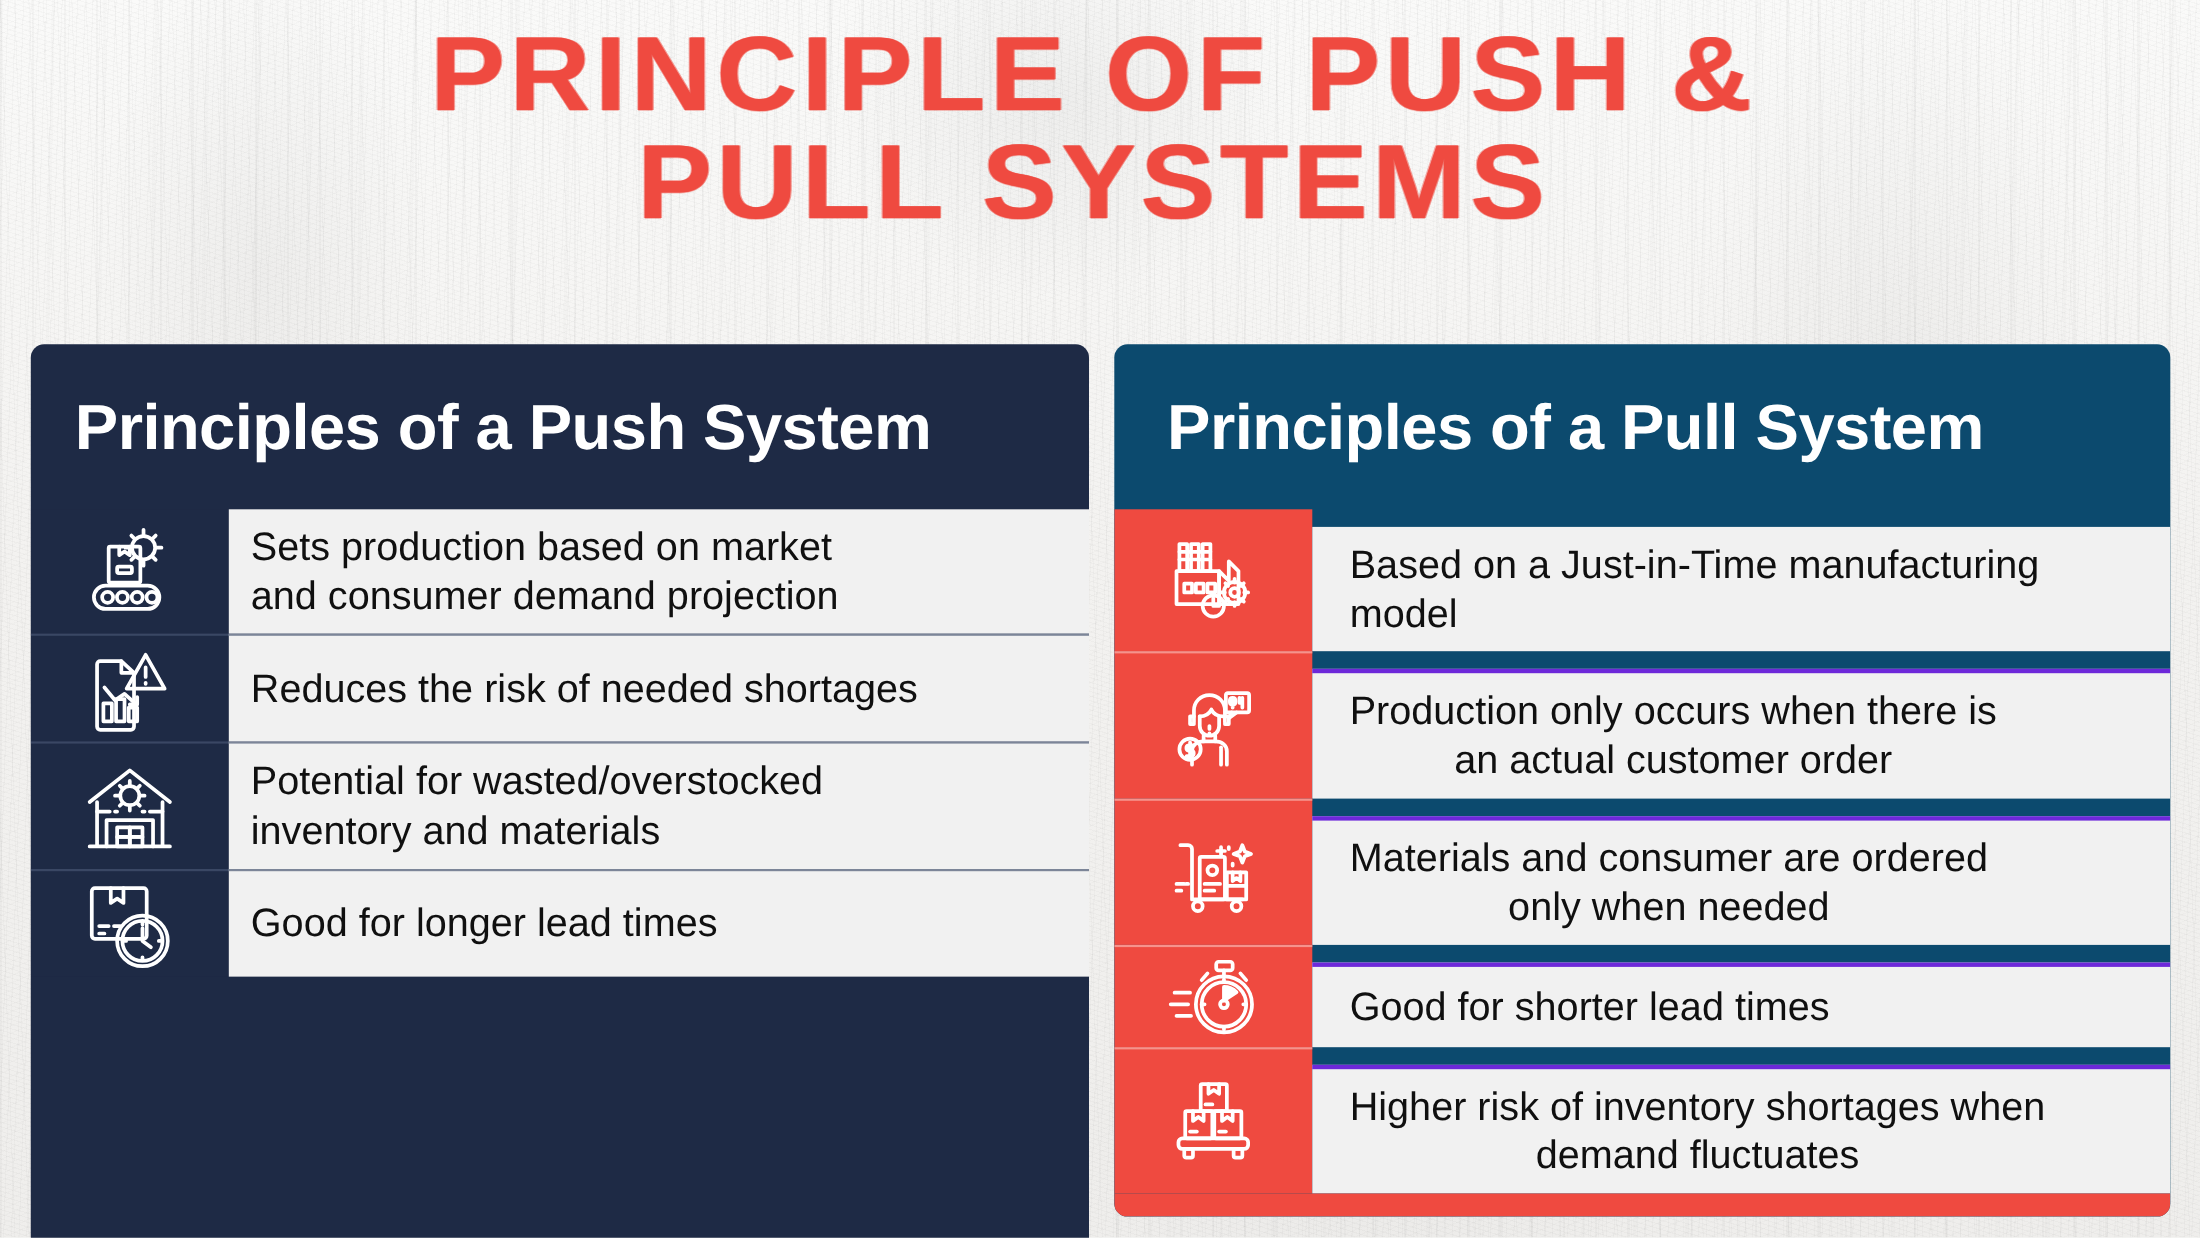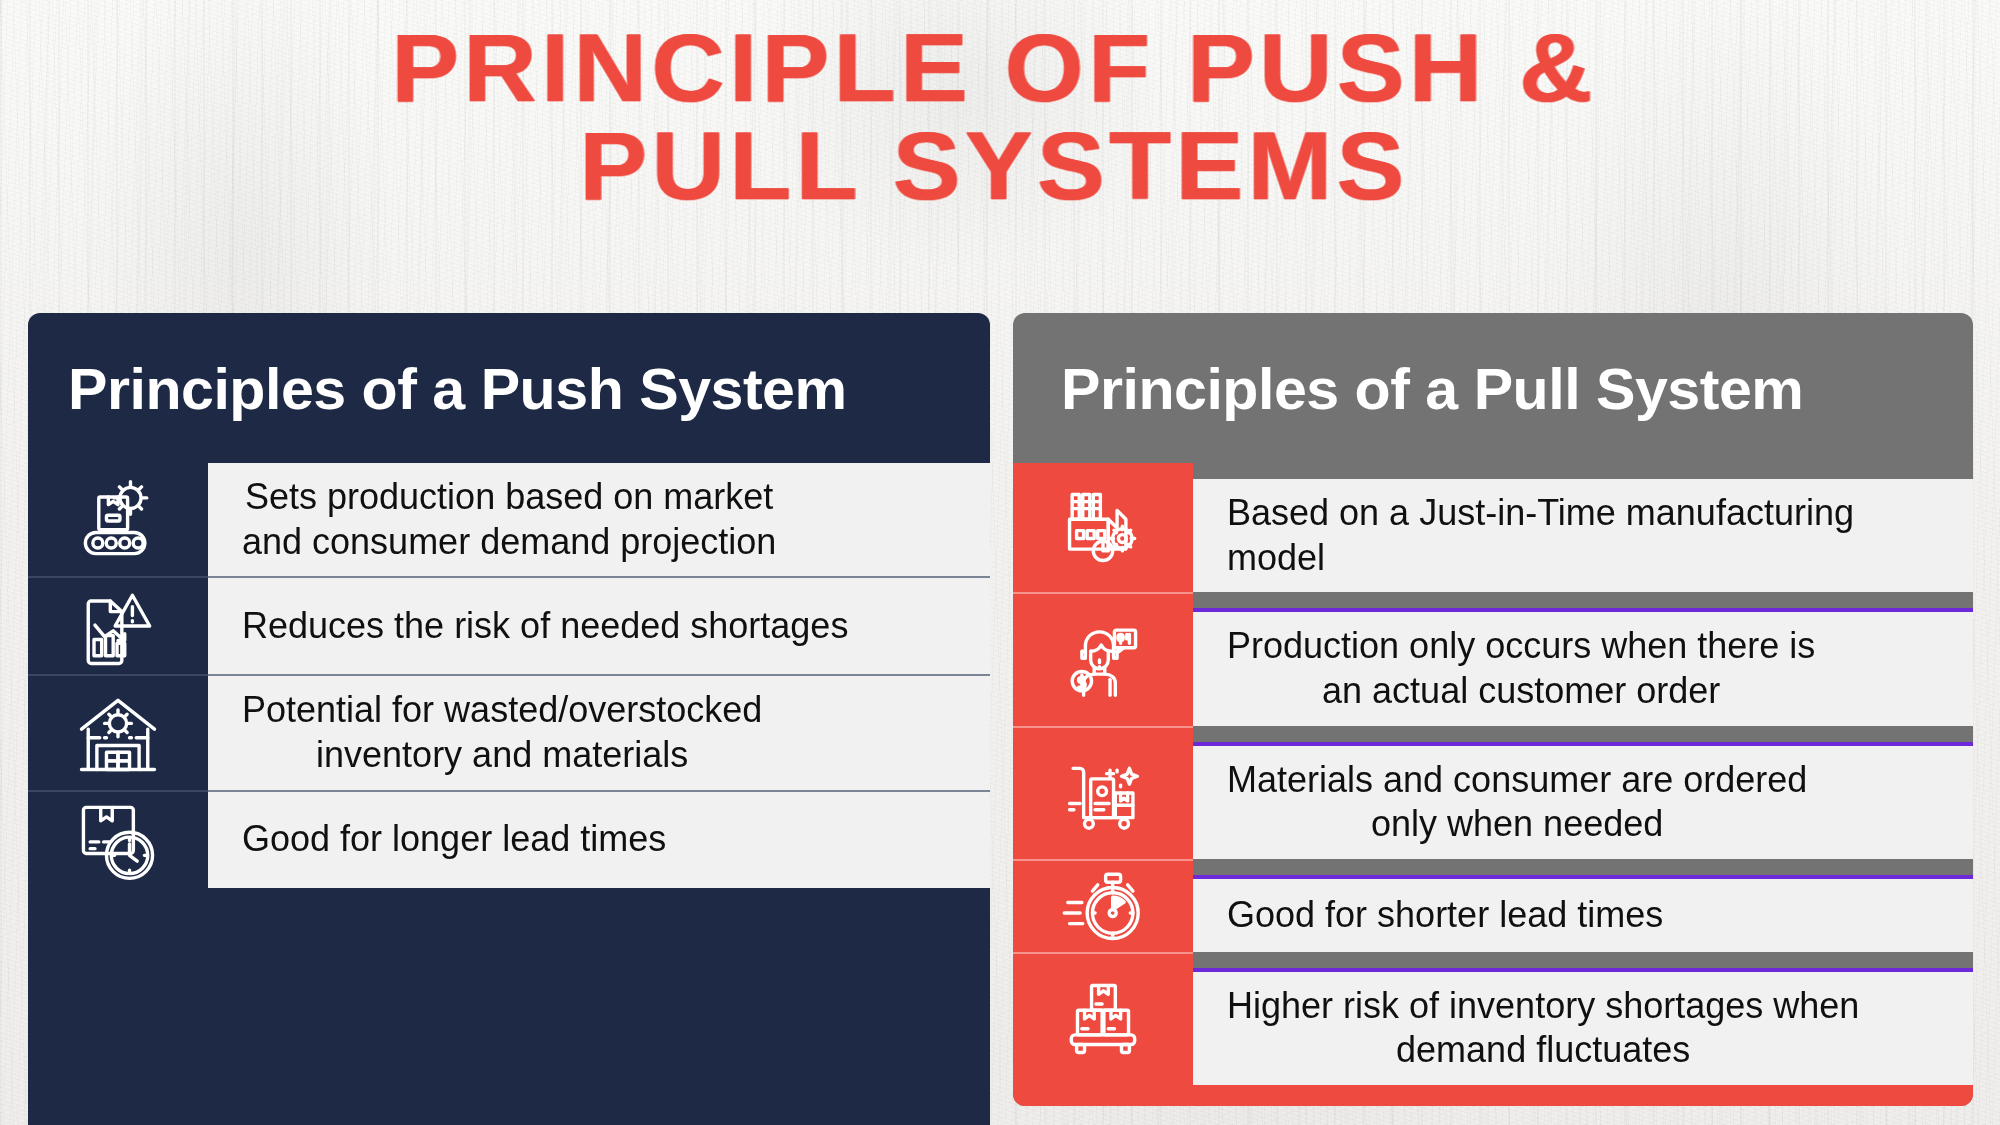--- a/index.html
+++ b/index.html
@@ -63,21 +63,21 @@
   }
   .title-line.l2 { margin-top:6px; }
 
   
   .panel {
     position:absolute;
     border-radius:12px;
     overflow:hidden;
   }
   #panel-push { left:28px;  top:313px; width:962px; height:970px; background:#1e2a45; }
-  #panel-pull { left:1013px;top:313px; width:960px; height:793px; background:#737373; }
+  #panel-pull { left:1013px;top:313px; width:960px; height:793px; background:#0c4a6e; }
 
   .panel-header {
     height:150px;
     display:flex; align-items:center;
     padding-left:40px;
   }
   #panel-pull .panel-header { padding-left:48px; }
 
   .panel-title {
     color:#ffffff;
@@ -109,21 +109,21 @@
     flex:1 1 auto;
     background:#f1f1f1;
     display:flex; align-items:center;
     padding:12px 30px 12px 30px;
     color:#101010;
     font-family:"Liberation Sans Narrow","Liberation Sans", sans-serif;
     font-size:36px;
     line-height:1.24;
     font-weight:normal;
   }
-  #panel-push .row-text { padding-left:34px;text-align:center; }
+  #panel-push .row-text { padding-left:20px; }
   #panel-pull .row-text { padding-left:34px;margin-top:16px; }
 
   
   #panel-push .row + .row .row-text { border-top:2px solid #7c8598; }
   #panel-push .row + .row .row-icon { border-top:2px solid #3a4764; }
   #panel-pull .row + .row .row-text { border-top:4px solid #6d28d9;text-align:center; }
   #panel-pull .row + .row .row-icon { border-top:2px solid #f6938c; }
 
   .panel-footer { height:1px; flex:1 1 auto; }
   #panel-push .panel-footer { background:#1e2a45; }

